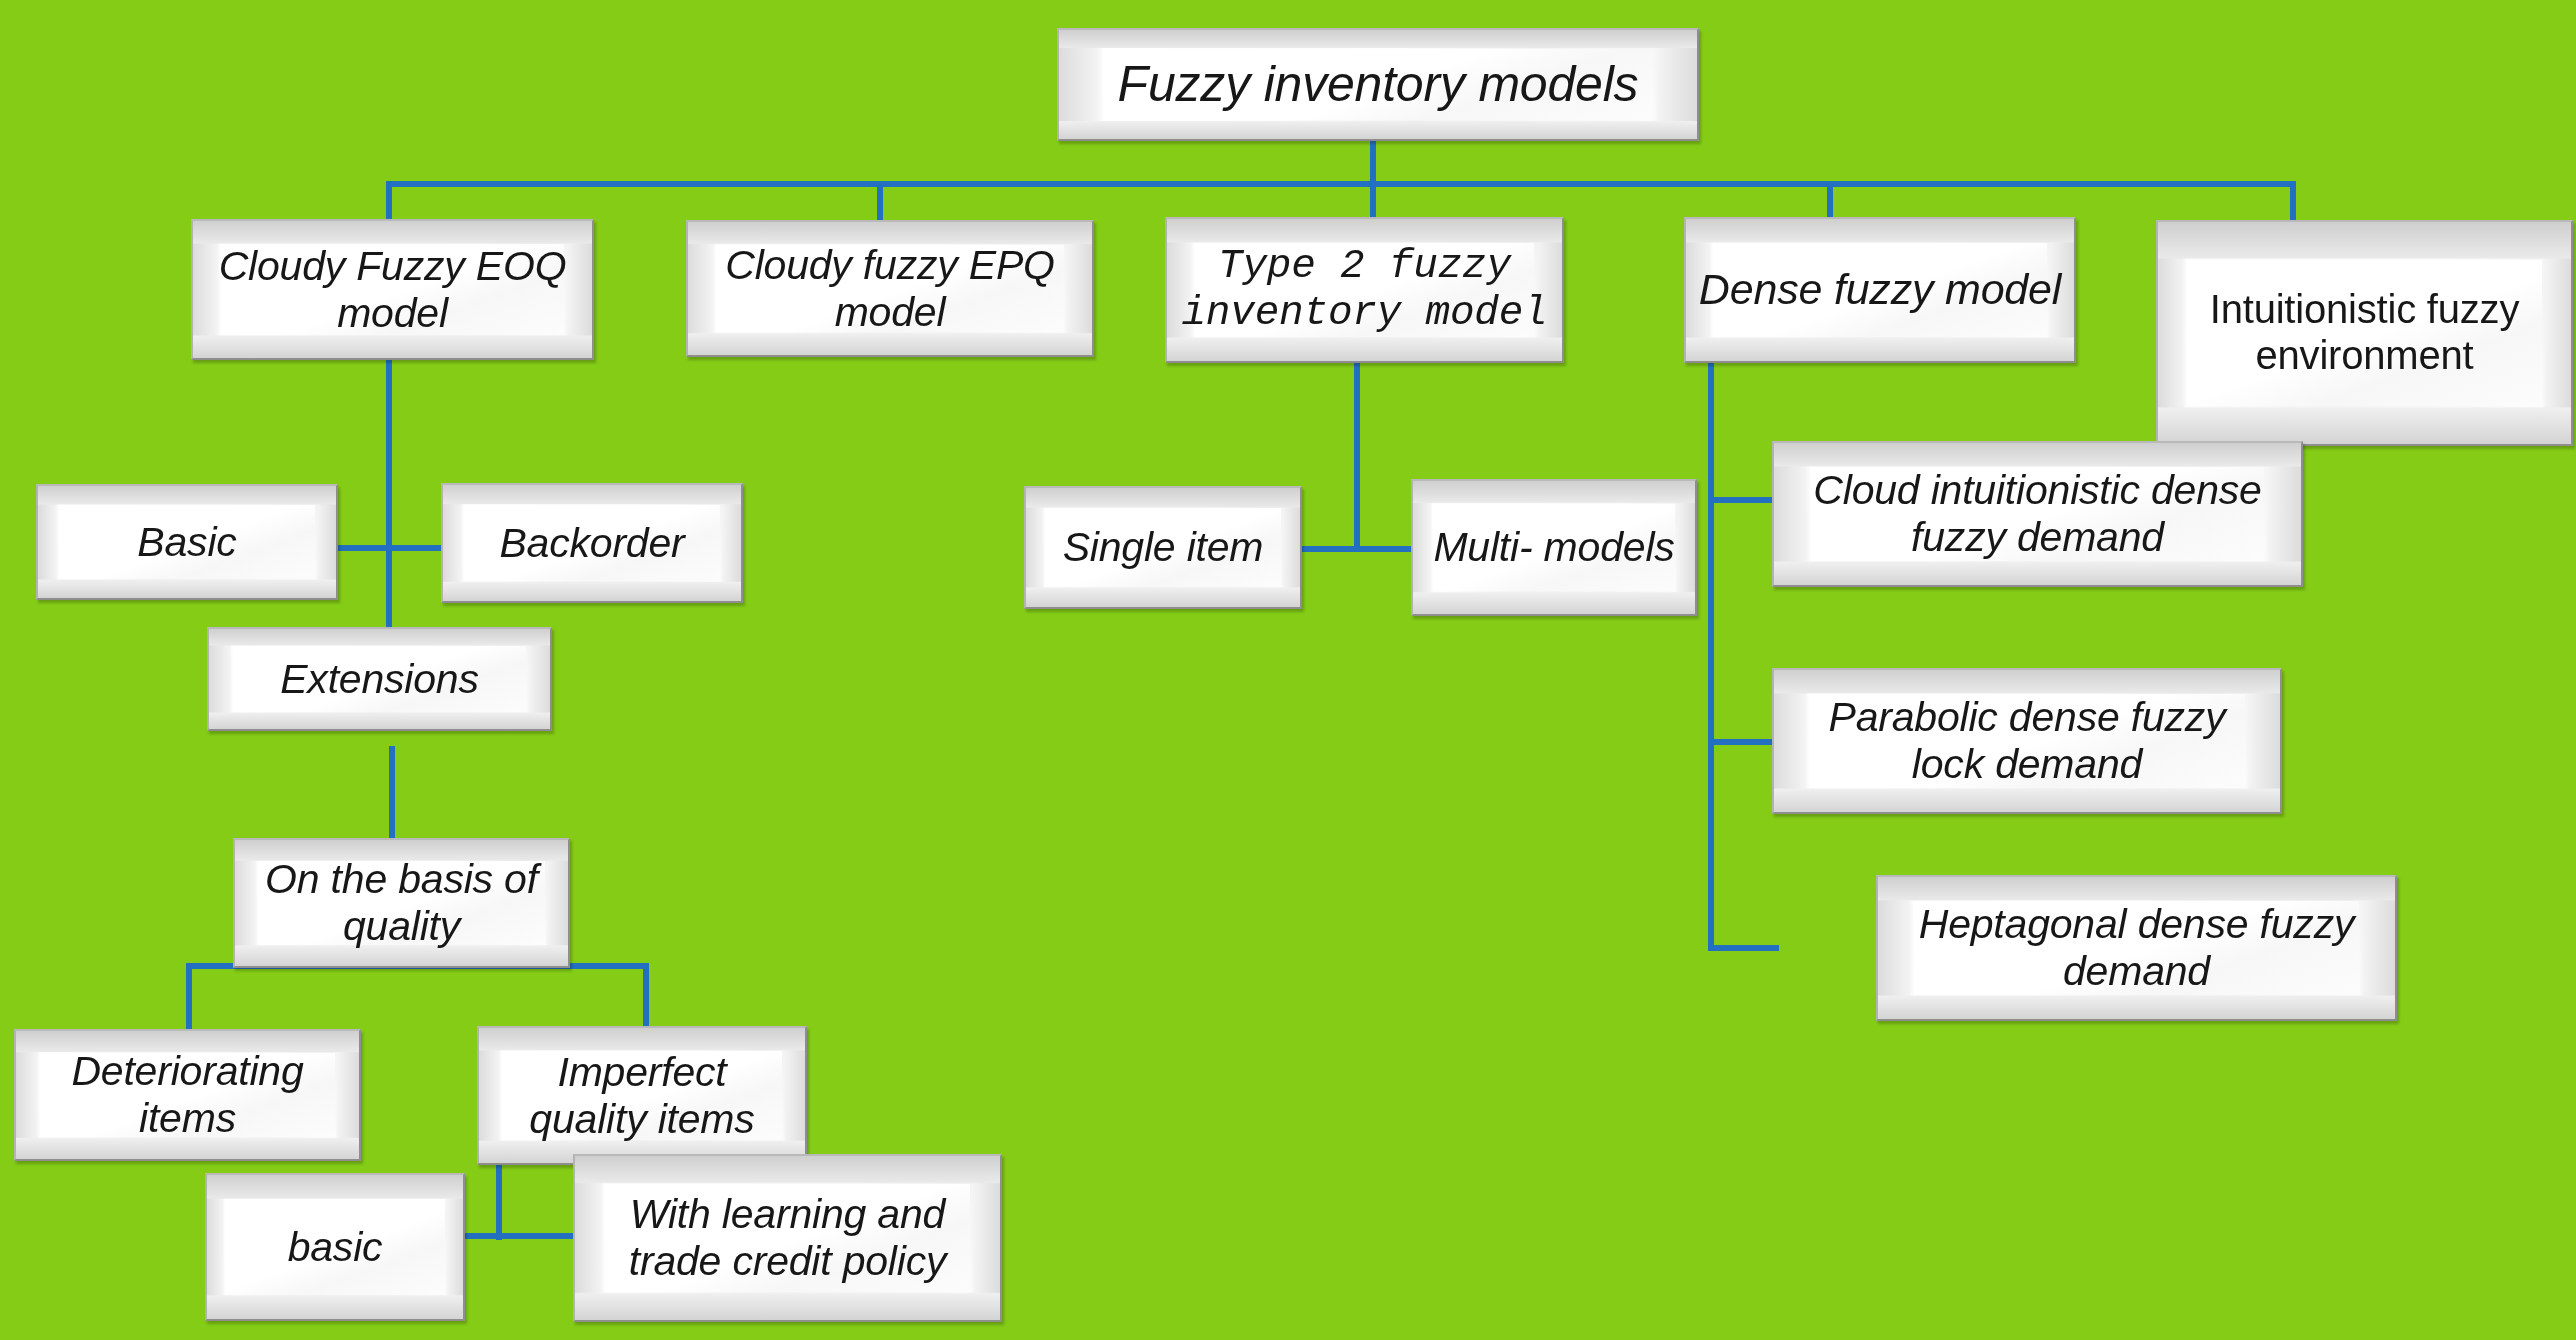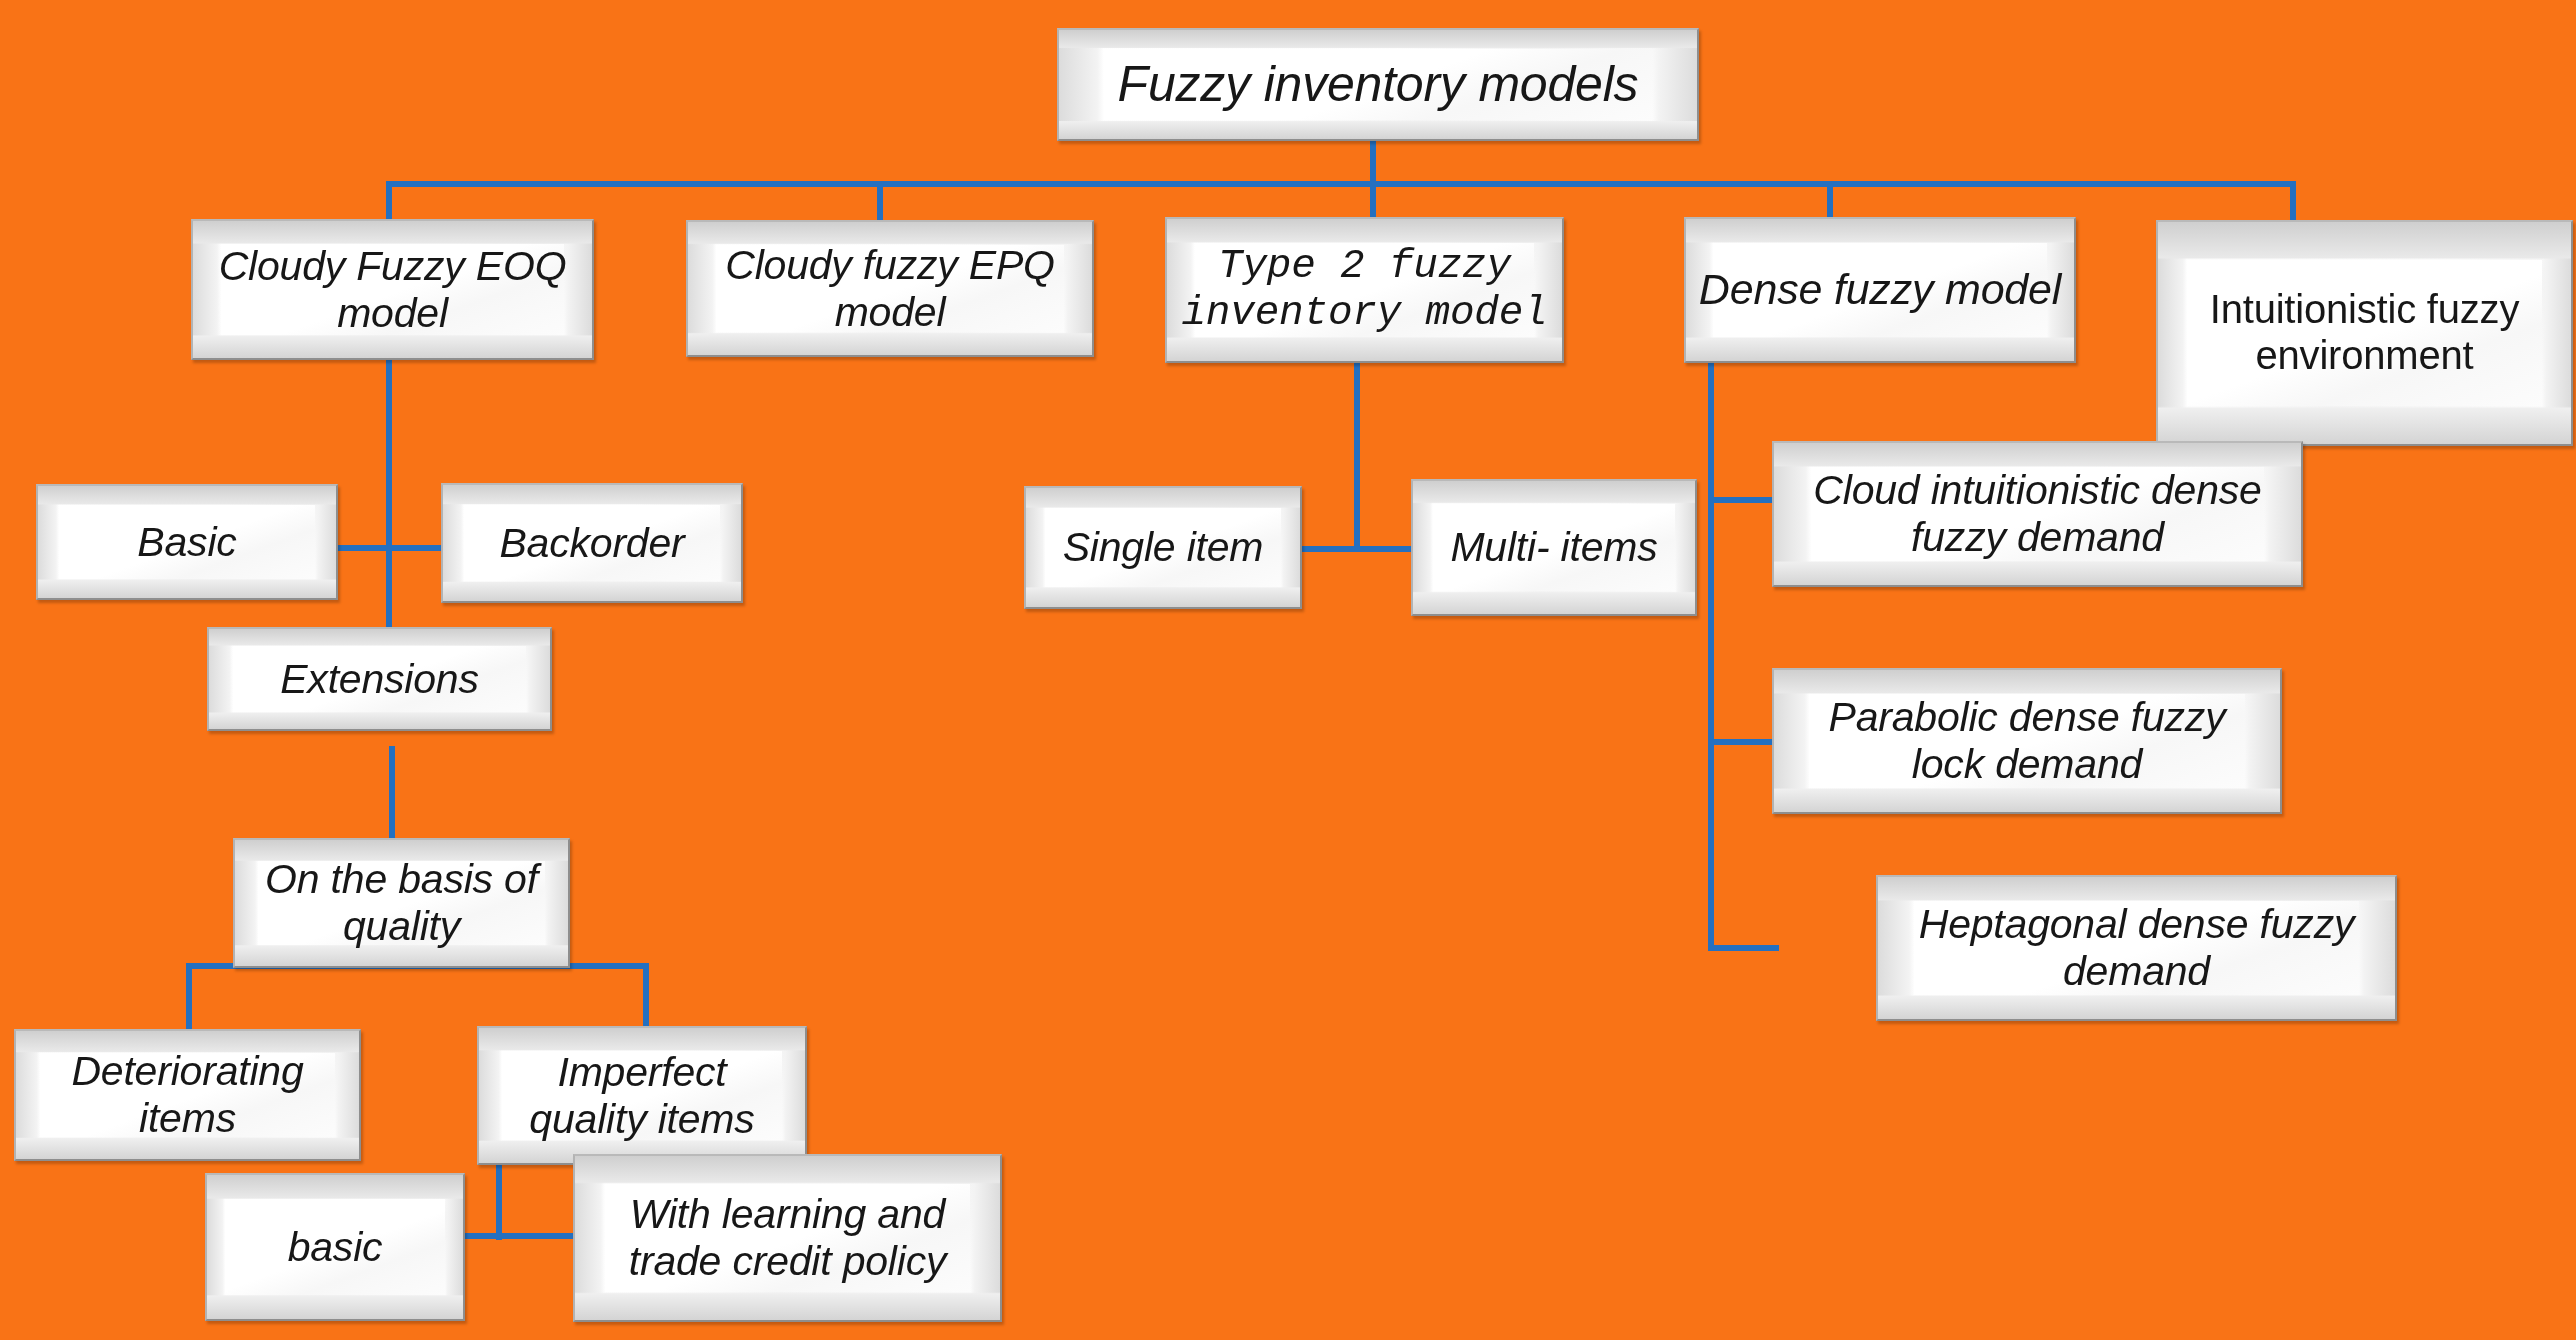--- a/index.html
+++ b/index.html
@@ -1,18 +1,18 @@
 <!DOCTYPE html>
 <html style="font-size:14px"><head>
 <meta charset="utf-8">
 <title>Fuzzy inventory models</title>
 <style>
   html,body{margin:0;padding:0;background:#ffffff;}
   body{font-family:"Liberation Sans",sans-serif;}
-  #canvas{position:relative;width:2576px;height:1340px;background:#f97316;overflow:hidden;}
+  #canvas{position:relative;width:2576px;height:1340px;background:#84cc16;overflow:hidden;}
 
   
   .line{position:absolute;background:#2470C0;}
   .line.h{height:6px;}
   .line.v{width:6px;}
 
   
   .node{
     position:absolute;
     box-sizing:border-box;
@@ -152,21 +152,21 @@
   <div class="node" style="left:573px;top:1154px;width:429px;height:168px;">
     <span class="txt" style="font-size:41px;">With learning and
 trade credit policy</span>
   </div>
 
   <div class="node" style="left:1024px;top:486px;width:278px;height:123px;">
     <span class="txt" style="font-size:41px;">Single item</span>
   </div>
 
   <div class="node" style="left:1411px;top:479px;width:286px;height:137px;">
-    <span class="txt" style="font-size:41px;">Multi- items</span>
+    <span class="txt" style="font-size:41px;">Multi- models</span>
   </div>
 
   <div class="node" style="left:1772px;top:441px;width:531px;height:146px;">
     <span class="txt" style="font-size:41px;">Cloud intuitionistic dense
 fuzzy demand</span>
   </div>
 
   <div class="node" style="left:1772px;top:668px;width:510px;height:146px;">
     <span class="txt" style="font-size:41px;">Parabolic dense fuzzy
 lock demand</span>

